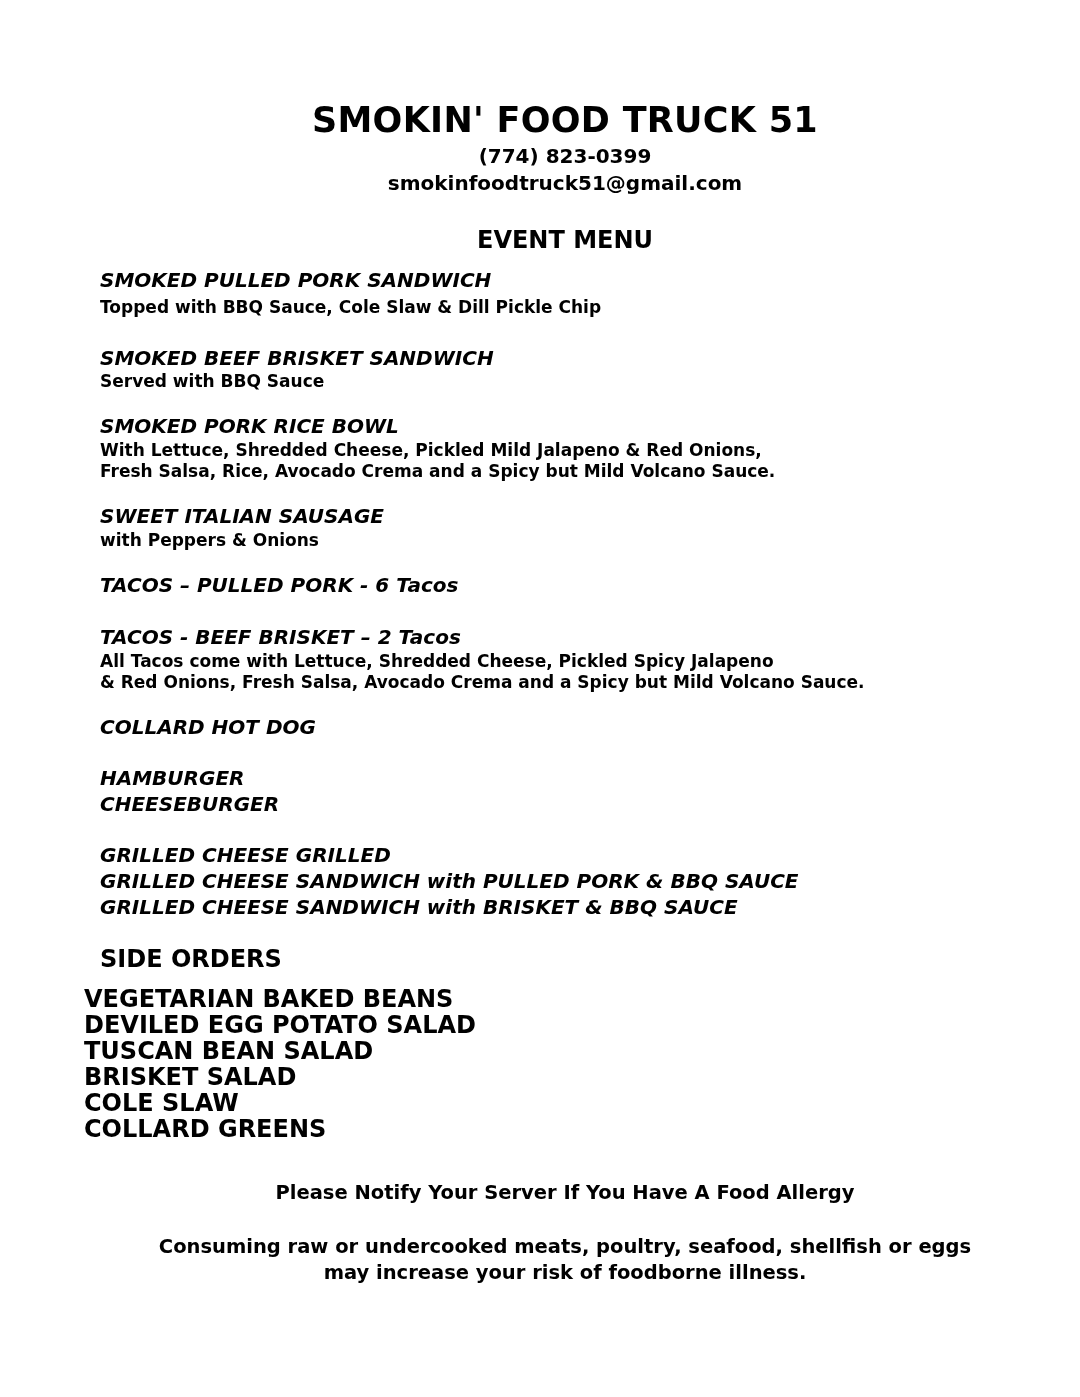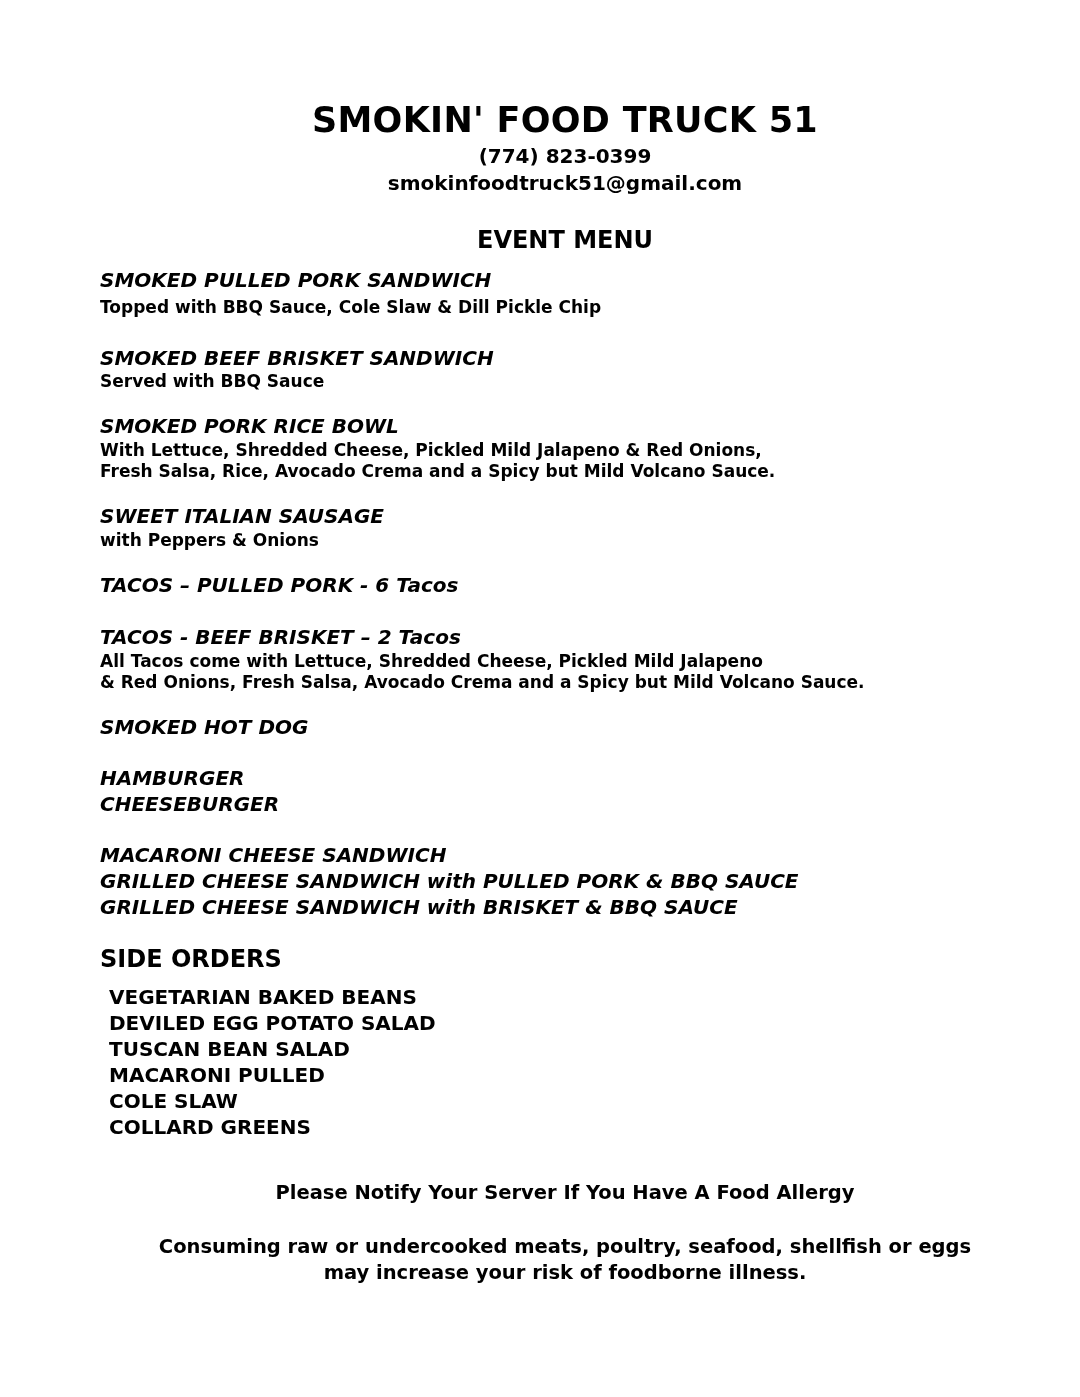--- a/index.html
+++ b/index.html
@@ -6,21 +6,21 @@
     body { width: 1080px; height: 1397px; position: relative; overflow: hidden; color: #000000; font-family: "DejaVu Sans", sans-serif; font-weight: bold; }
     .abs { position: absolute; white-space: nowrap; }
     .center { left: 0; width: 1130px; text-align: center; }
     .title { top: 100px; font-size: 35px; letter-spacing: 0.3px; }
     .phone { top: 144px; font-size: 20px; }
     .email { top: 171px; font-size: 20px; }
     .section-event { top: 226px; font-size: 24px; }
     .item-name { left: 100px; font-size: 20px; font-style: italic; }
     .item-desc { left: 100px; font-size: 17px; line-height: 21px; }
     .side-title { left: 100px; top: 945px; font-size: 24px; }
-    .side-item { left: 109px; font-size: 20px; }
+    .side-item { left: 84px; font-size: 24px; }
     .allergy { top: 1181px; font-size: 19.5px; }
     .warning { top: 1234px; font-size: 19.5px; line-height: 26px; }
   </style>
 </head>
 <body>
 
 <div>
   <div class="abs center title">SMOKIN' FOOD TRUCK 51</div>
   <div class="abs center phone">(774) 823-0399</div>
   <div class="abs center email">smokinfoodtruck51@gmail.com</div>
@@ -36,36 +36,36 @@
   <div class="abs item-name" style="top:414px">SMOKED PORK RICE BOWL</div>
   <div class="abs item-desc" style="top:440px">With Lettuce, Shredded Cheese, Pickled Mild Jalapeno &amp; Red Onions,</div>
   <div class="abs item-desc" style="top:461px">Fresh Salsa, Rice, Avocado Crema and a Spicy but Mild Volcano Sauce.</div>
 
   <div class="abs item-name" style="top:504px">SWEET ITALIAN SAUSAGE</div>
   <div class="abs item-desc" style="top:530px">with Peppers &amp; Onions</div>
 
   <div class="abs item-name" style="top:573px">TACOS – PULLED PORK  - 6 Tacos</div>
 
   <div class="abs item-name" style="top:625px">TACOS - BEEF BRISKET – 2 Tacos</div>
-  <div class="abs item-desc" style="top:651px">All Tacos come with Lettuce, Shredded Cheese, Pickled Mild Jalapeno</div>
+  <div class="abs item-desc" style="top:651px">All Tacos come with Lettuce, Shredded Cheese, Pickled Spicy Jalapeno</div>
   <div class="abs item-desc" style="top:672px">&amp; Red Onions, Fresh Salsa, Avocado Crema and a Spicy but Mild Volcano Sauce.</div>
 
-  <div class="abs item-name" style="top:715px">SMOKED HOT DOG</div>
+  <div class="abs item-name" style="top:715px">COLLARD HOT DOG</div>
 
   <div class="abs item-name" style="top:766px">HAMBURGER</div>
   <div class="abs item-name" style="top:792px">CHEESEBURGER</div>
 
-  <div class="abs item-name" style="top:843px">MACARONI CHEESE SANDWICH</div>
+  <div class="abs item-name" style="top:843px">GRILLED CHEESE GRILLED</div>
   <div class="abs item-name" style="top:869px">GRILLED CHEESE SANDWICH with PULLED PORK &amp; BBQ SAUCE</div>
   <div class="abs item-name" style="top:895px">GRILLED CHEESE SANDWICH with BRISKET &amp; BBQ SAUCE</div>
 
   <div class="abs side-title">SIDE ORDERS</div>
   <div class="abs side-item" style="top:985px">VEGETARIAN BAKED BEANS</div>
   <div class="abs side-item" style="top:1011px">DEVILED EGG POTATO SALAD</div>
   <div class="abs side-item" style="top:1037px">TUSCAN BEAN SALAD</div>
-  <div class="abs side-item" style="top:1063px">MACARONI PULLED</div>
+  <div class="abs side-item" style="top:1063px">BRISKET SALAD</div>
   <div class="abs side-item" style="top:1089px">COLE SLAW</div>
   <div class="abs side-item" style="top:1115px">COLLARD GREENS</div>
 
   <div class="abs center allergy">Please Notify Your Server If You Have A Food Allergy</div>
   <div class="abs center warning">Consuming raw or undercooked meats, poultry, seafood, shellfish or eggs</div>
   <div class="abs center warning" style="top:1260px">may increase your risk of foodborne illness.</div>
 </div>
 
 </body></html>

